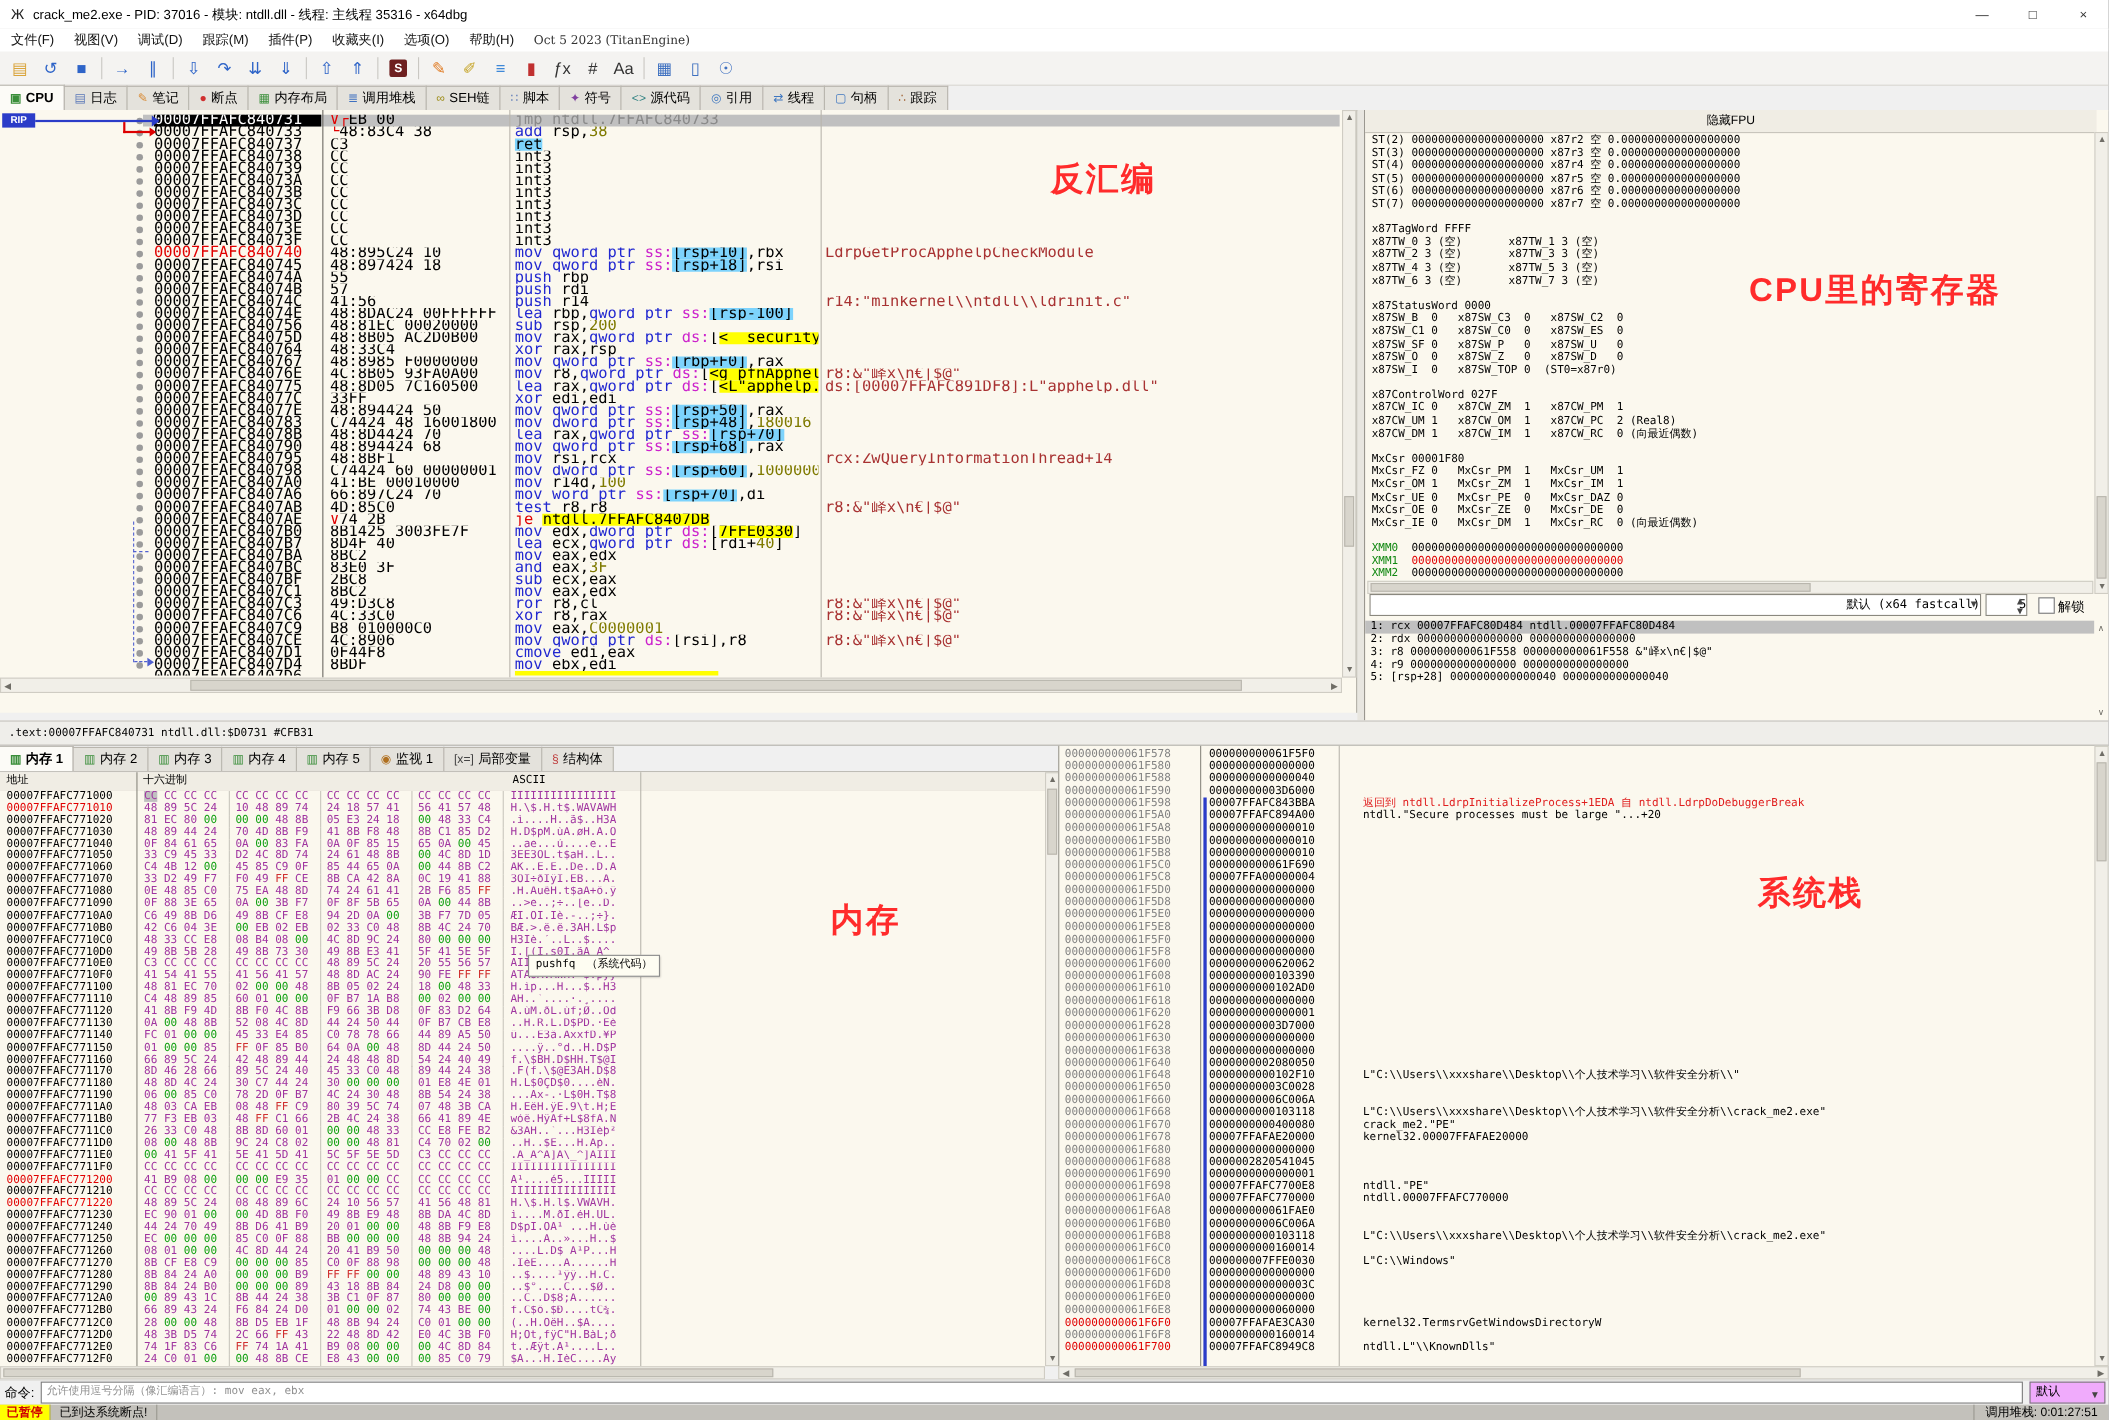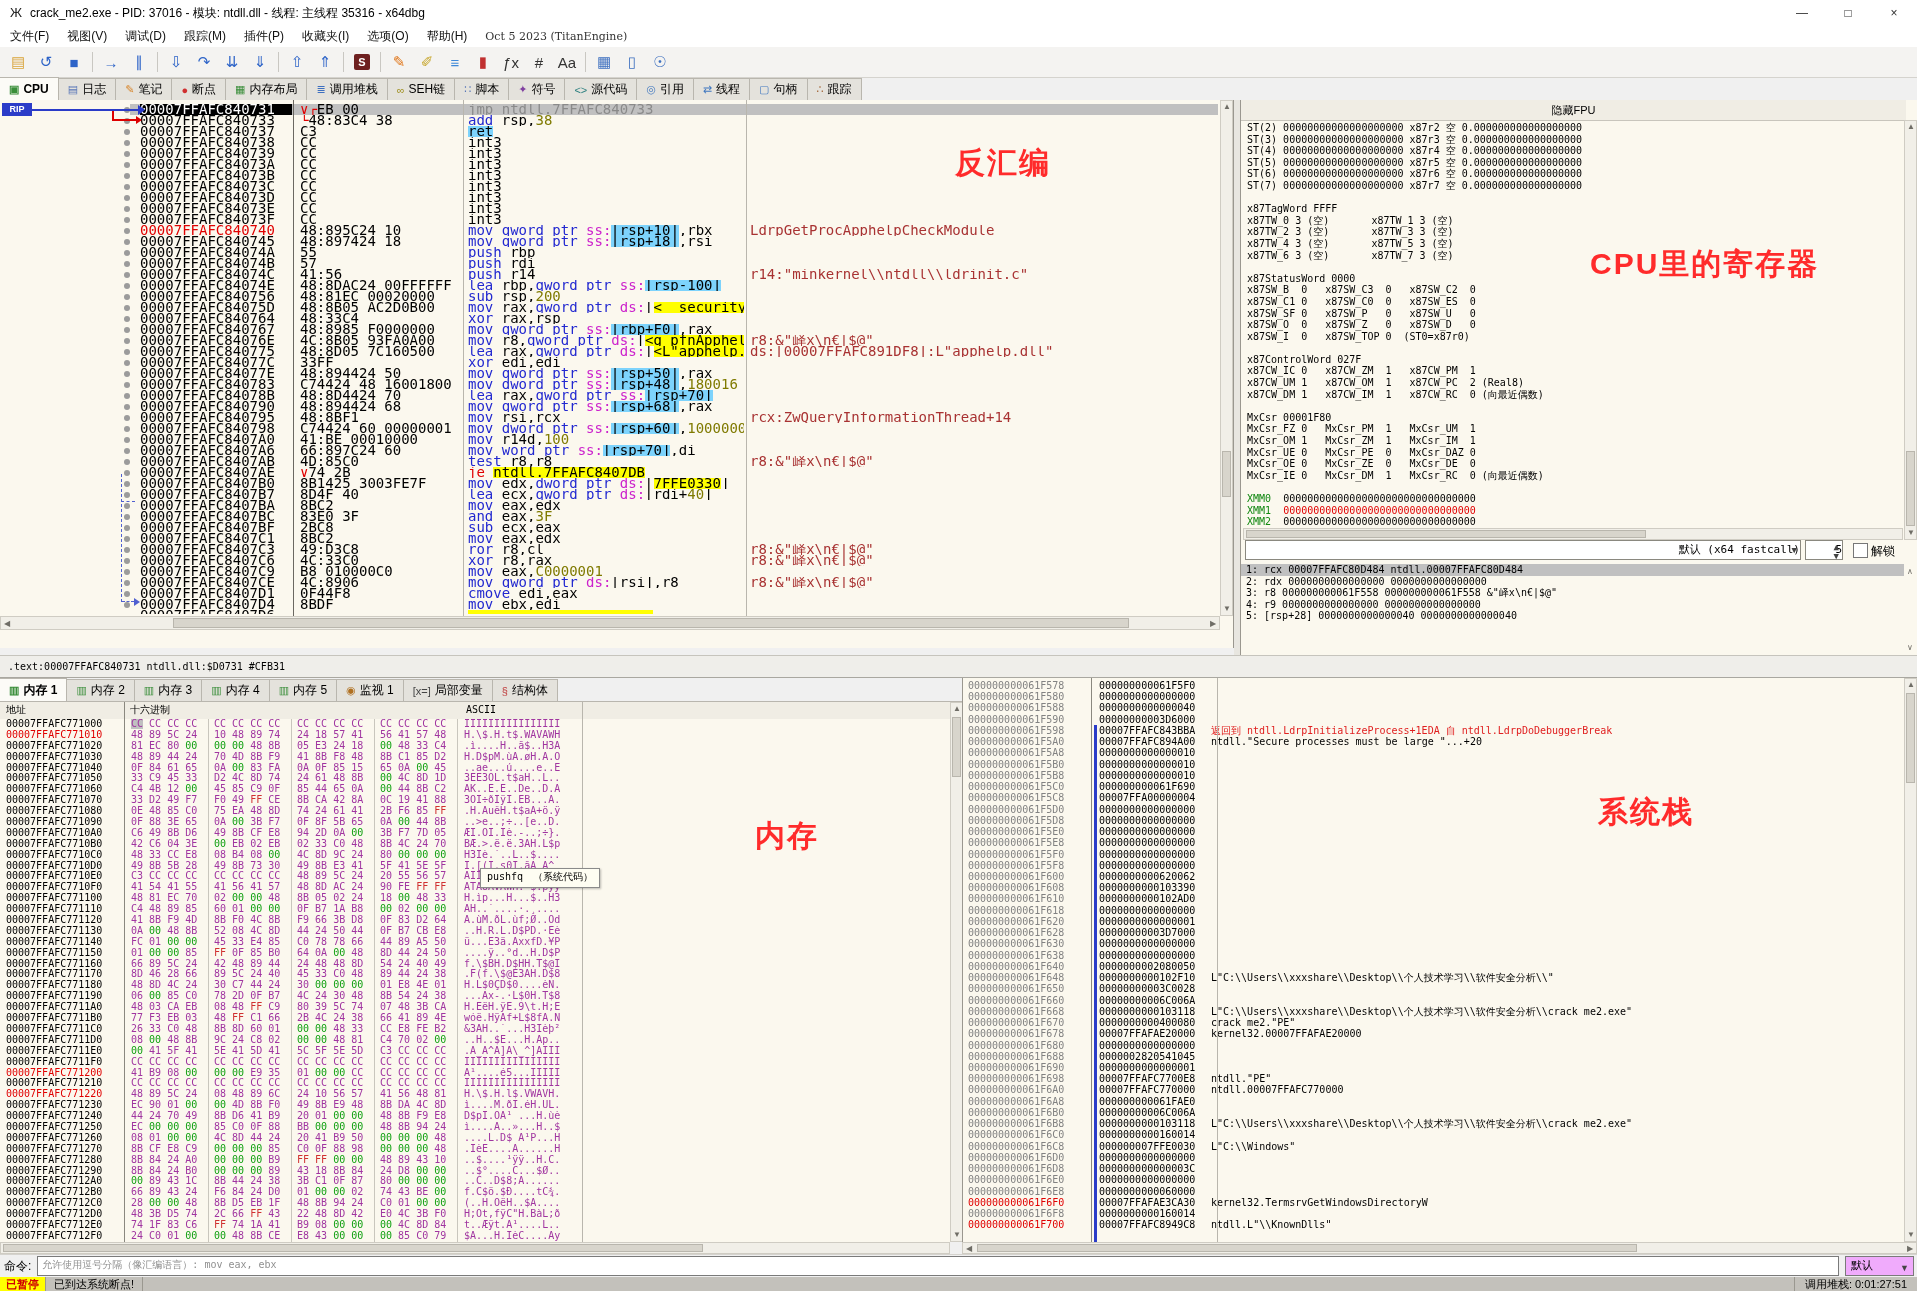--- a/index.html
+++ b/index.html
@@ -77,21 +77,21 @@
   .mgrp{width:83px;border-right:1px solid #C9C6BD;box-sizing:border-box;padding-left:5px;}
   .by0{color:#11A011;} .byf{color:#D03030;} .byx{color:#A035A0;}
   .bysel{background:#C0C0C0;}
   .mrow .ms{position:absolute;left:464px;width:112px;color:#A035A0;overflow:hidden;}
   #stack-panel{position:absolute;left:962px;top:0;width:955px;height:564px;background:#FBF8EE;border-left:1px solid #9A978F;box-sizing:border-box;}
   #stack-rows{position:absolute;left:0;top:2px;width:940px;height:562px;overflow:hidden;}
   .srow{position:relative;height:11.24px;font-size:10px;line-height:11.24px;white-space:pre;}
   .srow .sa{position:absolute;left:5px;color:#828282;}
   .srow .sa.redaddr{color:#E00000;}
   .srow .sv{position:absolute;left:136px;color:#000;}
-  .srow .sc{position:absolute;left:248px;width:660px;overflow:hidden;color:#000;}
+  .srow .sc{position:absolute;left:276px;width:660px;overflow:hidden;color:#000;}
   .srow .sc.retcomment{color:#E02020;}
   
   #cmdbar{left:0;top:1254px;width:1917px;height:23px;background:#F0F0F0;display:flex;align-items:center;border-top:1px solid #D5D3CE;box-sizing:border-box;}
   #cmd-label{margin:0 6px 0 4px;font-size:12px;}
   #cmd-input{flex:1;height:18px;background:#FFF;border:1px solid #7A7A7A;font-size:10px;font-family:"DejaVu Sans Mono",monospace;color:#909090;padding-left:4px;line-height:16px;}
   #cmd-combo{width:62px;height:18px;background:#f0abfc;border:1px solid #7A7A7A;margin:0 3px 0 6px;font-size:11px;line-height:16px;padding-left:5px;position:relative;}
   #statusbar{left:0;top:1277px;width:1917px;height:14px;background:#C3C1BB;display:flex;align-items:stretch;font-size:11px;line-height:14px;}
   #paused-badge{background:#FFFF00;color:#D00000;font-weight:bold;padding:0 6px;border-right:1px solid #9A9890;}
   #status-msg{padding:0 8px;border-right:1px solid #9A9890;}
   #status-time{margin-left:auto;padding:0 10px;border-left:1px solid #9A9890;}
@@ -244,21 +244,21 @@
         <div class="drow"><div class="dot"></div><span class="da">00007FFAFC84076E</span><span class="db">4C:8B05 93FA0A00</span><span class="di"><span class="i-mn">mov</span> r8,<span class="i-mn">qword</span> <span class="i-mn">ptr</span> <span class="i-seg">ds:</span>[<span class="hl-yel">&lt;g_pfnApphelpCheckModule&gt;</span>]</span><span class="dc">r8:&amp;"峄x\n€|$@"</span></div>
         <div class="drow"><div class="dot"></div><span class="da">00007FFAFC840775</span><span class="db">48:8D05 7C160500</span><span class="di"><span class="i-mn">lea</span> rax,<span class="i-mn">qword</span> <span class="i-mn">ptr</span> <span class="i-seg">ds:</span>[<span class="hl-yel">&lt;L"apphelp.dll"&gt;</span>]</span><span class="dc">ds:[00007FFAFC891DF8]:L"apphelp.dll"</span></div>
         <div class="drow"><div class="dot"></div><span class="da">00007FFAFC84077C</span><span class="db">33FF</span><span class="di"><span class="i-mn">xor</span> edi,edi</span></div>
         <div class="drow"><div class="dot"></div><span class="da">00007FFAFC84077E</span><span class="db">48:894424 50</span><span class="di"><span class="i-mn">mov</span> <span class="i-mn">qword</span> <span class="i-mn">ptr</span> <span class="i-seg">ss:</span><span class="hl-cyan">[rsp+50]</span>,rax</span></div>
         <div class="drow"><div class="dot"></div><span class="da">00007FFAFC840783</span><span class="db">C74424 48 16001800</span><span class="di"><span class="i-mn">mov</span> <span class="i-mn">dword</span> <span class="i-mn">ptr</span> <span class="i-seg">ss:</span><span class="hl-cyan">[rsp+48]</span>,<span class="i-num">180016</span></span></div>
         <div class="drow"><div class="dot"></div><span class="da">00007FFAFC84078B</span><span class="db">48:8D4424 70</span><span class="di"><span class="i-mn">lea</span> rax,<span class="i-mn">qword</span> <span class="i-mn">ptr</span> <span class="i-seg">ss:</span><span class="hl-cyan">[rsp+70]</span></span></div>
         <div class="drow"><div class="dot"></div><span class="da">00007FFAFC840790</span><span class="db">48:894424 68</span><span class="di"><span class="i-mn">mov</span> <span class="i-mn">qword</span> <span class="i-mn">ptr</span> <span class="i-seg">ss:</span><span class="hl-cyan">[rsp+68]</span>,rax</span></div>
         <div class="drow"><div class="dot"></div><span class="da">00007FFAFC840795</span><span class="db">48:8BF1</span><span class="di"><span class="i-mn">mov</span> rsi,rcx</span><span class="dc">rcx:ZwQueryInformationThread+14</span></div>
         <div class="drow"><div class="dot"></div><span class="da">00007FFAFC840798</span><span class="db">C74424 60 00000001</span><span class="di"><span class="i-mn">mov</span> <span class="i-mn">dword</span> <span class="i-mn">ptr</span> <span class="i-seg">ss:</span><span class="hl-cyan">[rsp+60]</span>,<span class="i-num">1000000</span></span></div>
         <div class="drow"><div class="dot"></div><span class="da">00007FFAFC8407A0</span><span class="db">41:BE 00010000</span><span class="di"><span class="i-mn">mov</span> r14d,<span class="i-num">100</span></span></div>
-        <div class="drow"><div class="dot"></div><span class="da">00007FFAFC8407A6</span><span class="db">66:897C24 60</span><span class="di"><span class="i-mn">mov</span> <span class="i-mn">word</span> <span class="i-mn">ptr</span> <span class="i-seg">ss:</span><span class="hl-cyan">[rsp+70]</span>,di</span></div>
+        <div class="drow"><div class="dot"></div><span class="da">00007FFAFC8407A6</span><span class="db">66:897C24 70</span><span class="di"><span class="i-mn">mov</span> <span class="i-mn">word</span> <span class="i-mn">ptr</span> <span class="i-seg">ss:</span><span class="hl-cyan">[rsp+70]</span>,di</span></div>
         <div class="drow"><div class="dot"></div><span class="da">00007FFAFC8407AB</span><span class="db">4D:85C0</span><span class="di"><span class="i-mn">test</span> r8,r8</span><span class="dc">r8:&amp;"峄x\n€|$@"</span></div>
         <div class="drow"><div class="dot"></div><span class="da">00007FFAFC8407AE</span><span class="db"><span class="jmark">∨</span>74 2B</span><span class="di"><span class="i-jcc">je</span> <span class="hl-yel">ntdll.7FFAFC8407DB</span></span></div>
         <div class="drow"><div class="dot"></div><span class="da">00007FFAFC8407B0</span><span class="db">8B1425 3003FE7F</span><span class="di"><span class="i-mn">mov</span> edx,<span class="i-mn">dword</span> <span class="i-mn">ptr</span> <span class="i-seg">ds:</span>[<span class="hl-yel">7FFE0330</span>]</span></div>
         <div class="drow"><div class="dot"></div><span class="da">00007FFAFC8407B7</span><span class="db">8D4F 40</span><span class="di"><span class="i-mn">lea</span> ecx,<span class="i-mn">qword</span> <span class="i-mn">ptr</span> <span class="i-seg">ds:</span>[rdi+<span class="i-num">40</span>]</span></div>
         <div class="drow"><div class="dot"></div><span class="da">00007FFAFC8407BA</span><span class="db">8BC2</span><span class="di"><span class="i-mn">mov</span> eax,edx</span></div>
         <div class="drow"><div class="dot"></div><span class="da">00007FFAFC8407BC</span><span class="db">83E0 3F</span><span class="di"><span class="i-mn">and</span> eax,<span class="i-num">3F</span></span></div>
         <div class="drow"><div class="dot"></div><span class="da">00007FFAFC8407BF</span><span class="db">2BC8</span><span class="di"><span class="i-mn">sub</span> ecx,eax</span></div>
         <div class="drow"><div class="dot"></div><span class="da">00007FFAFC8407C1</span><span class="db">8BC2</span><span class="di"><span class="i-mn">mov</span> eax,edx</span></div>
         <div class="drow"><div class="dot"></div><span class="da">00007FFAFC8407C3</span><span class="db">49:D3C8</span><span class="di"><span class="i-mn">ror</span> r8,cl</span><span class="dc">r8:&amp;"峄x\n€|$@"</span></div>
         <div class="drow"><div class="dot"></div><span class="da">00007FFAFC8407C6</span><span class="db">4C:33C0</span><span class="di"><span class="i-mn">xor</span> r8,rax</span><span class="dc">r8:&amp;"峄x\n€|$@"</span></div>

